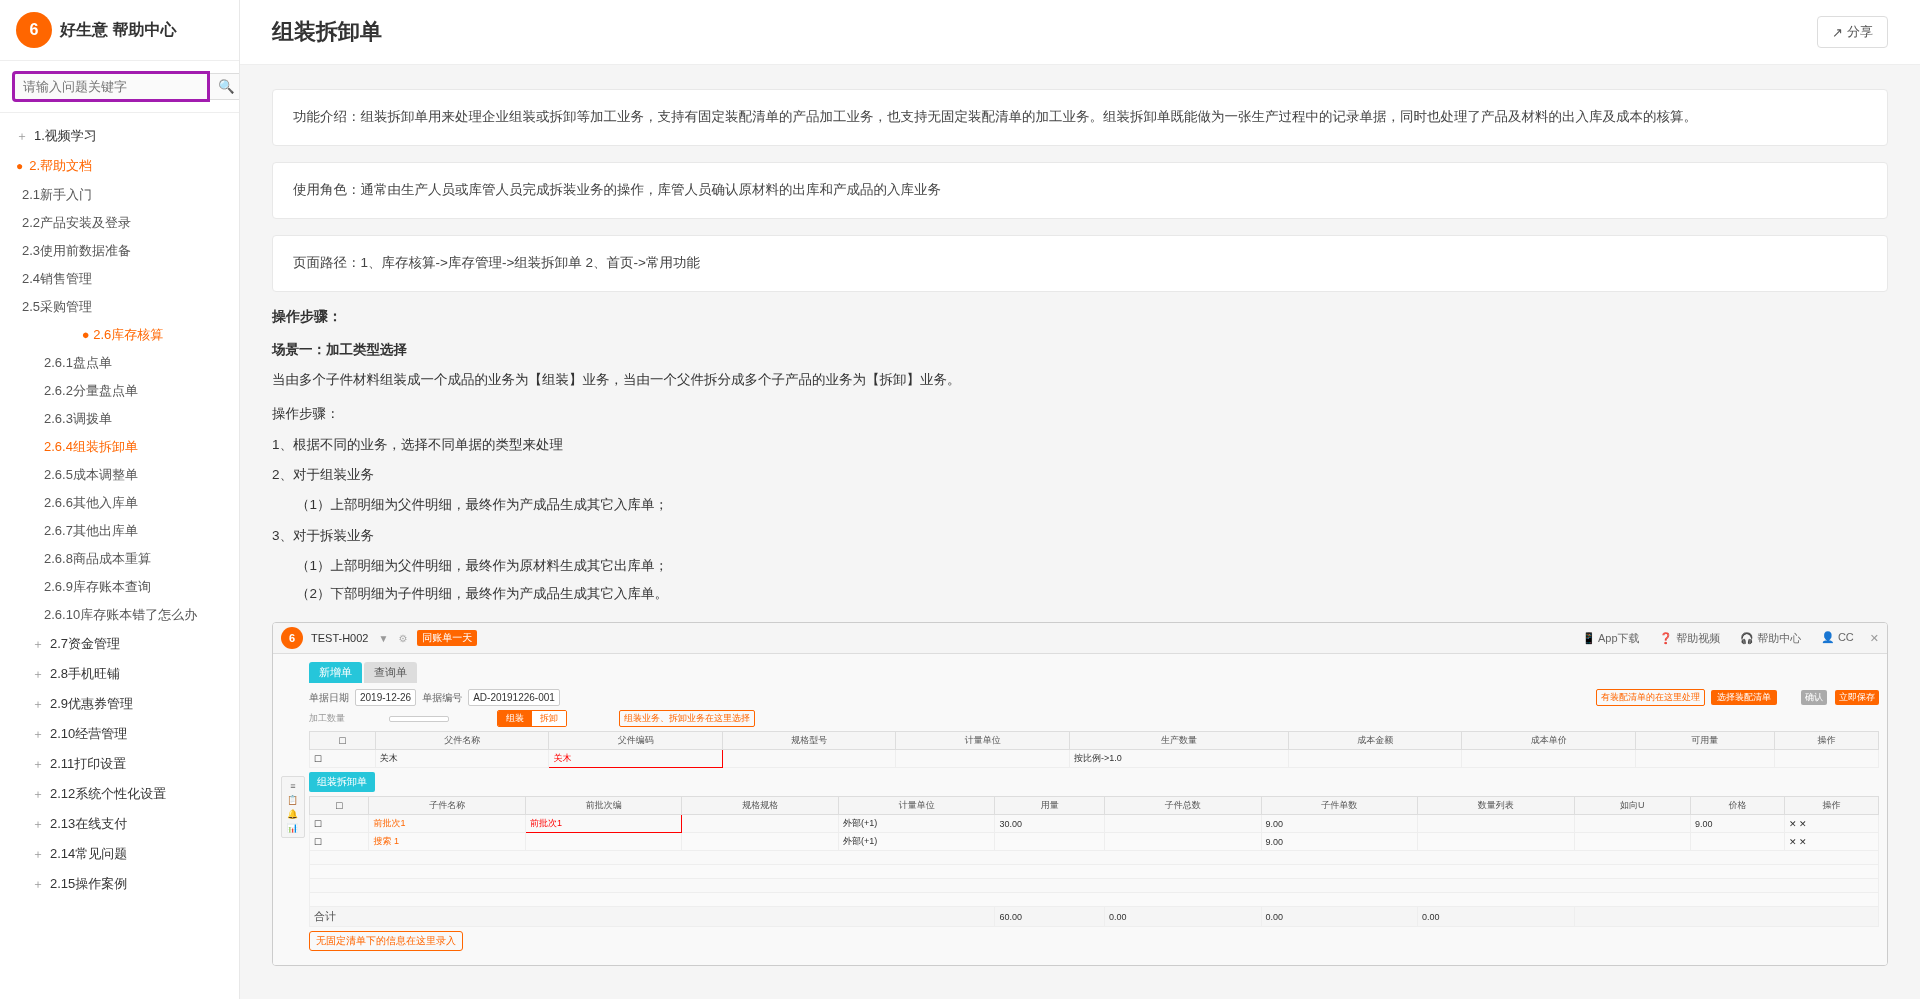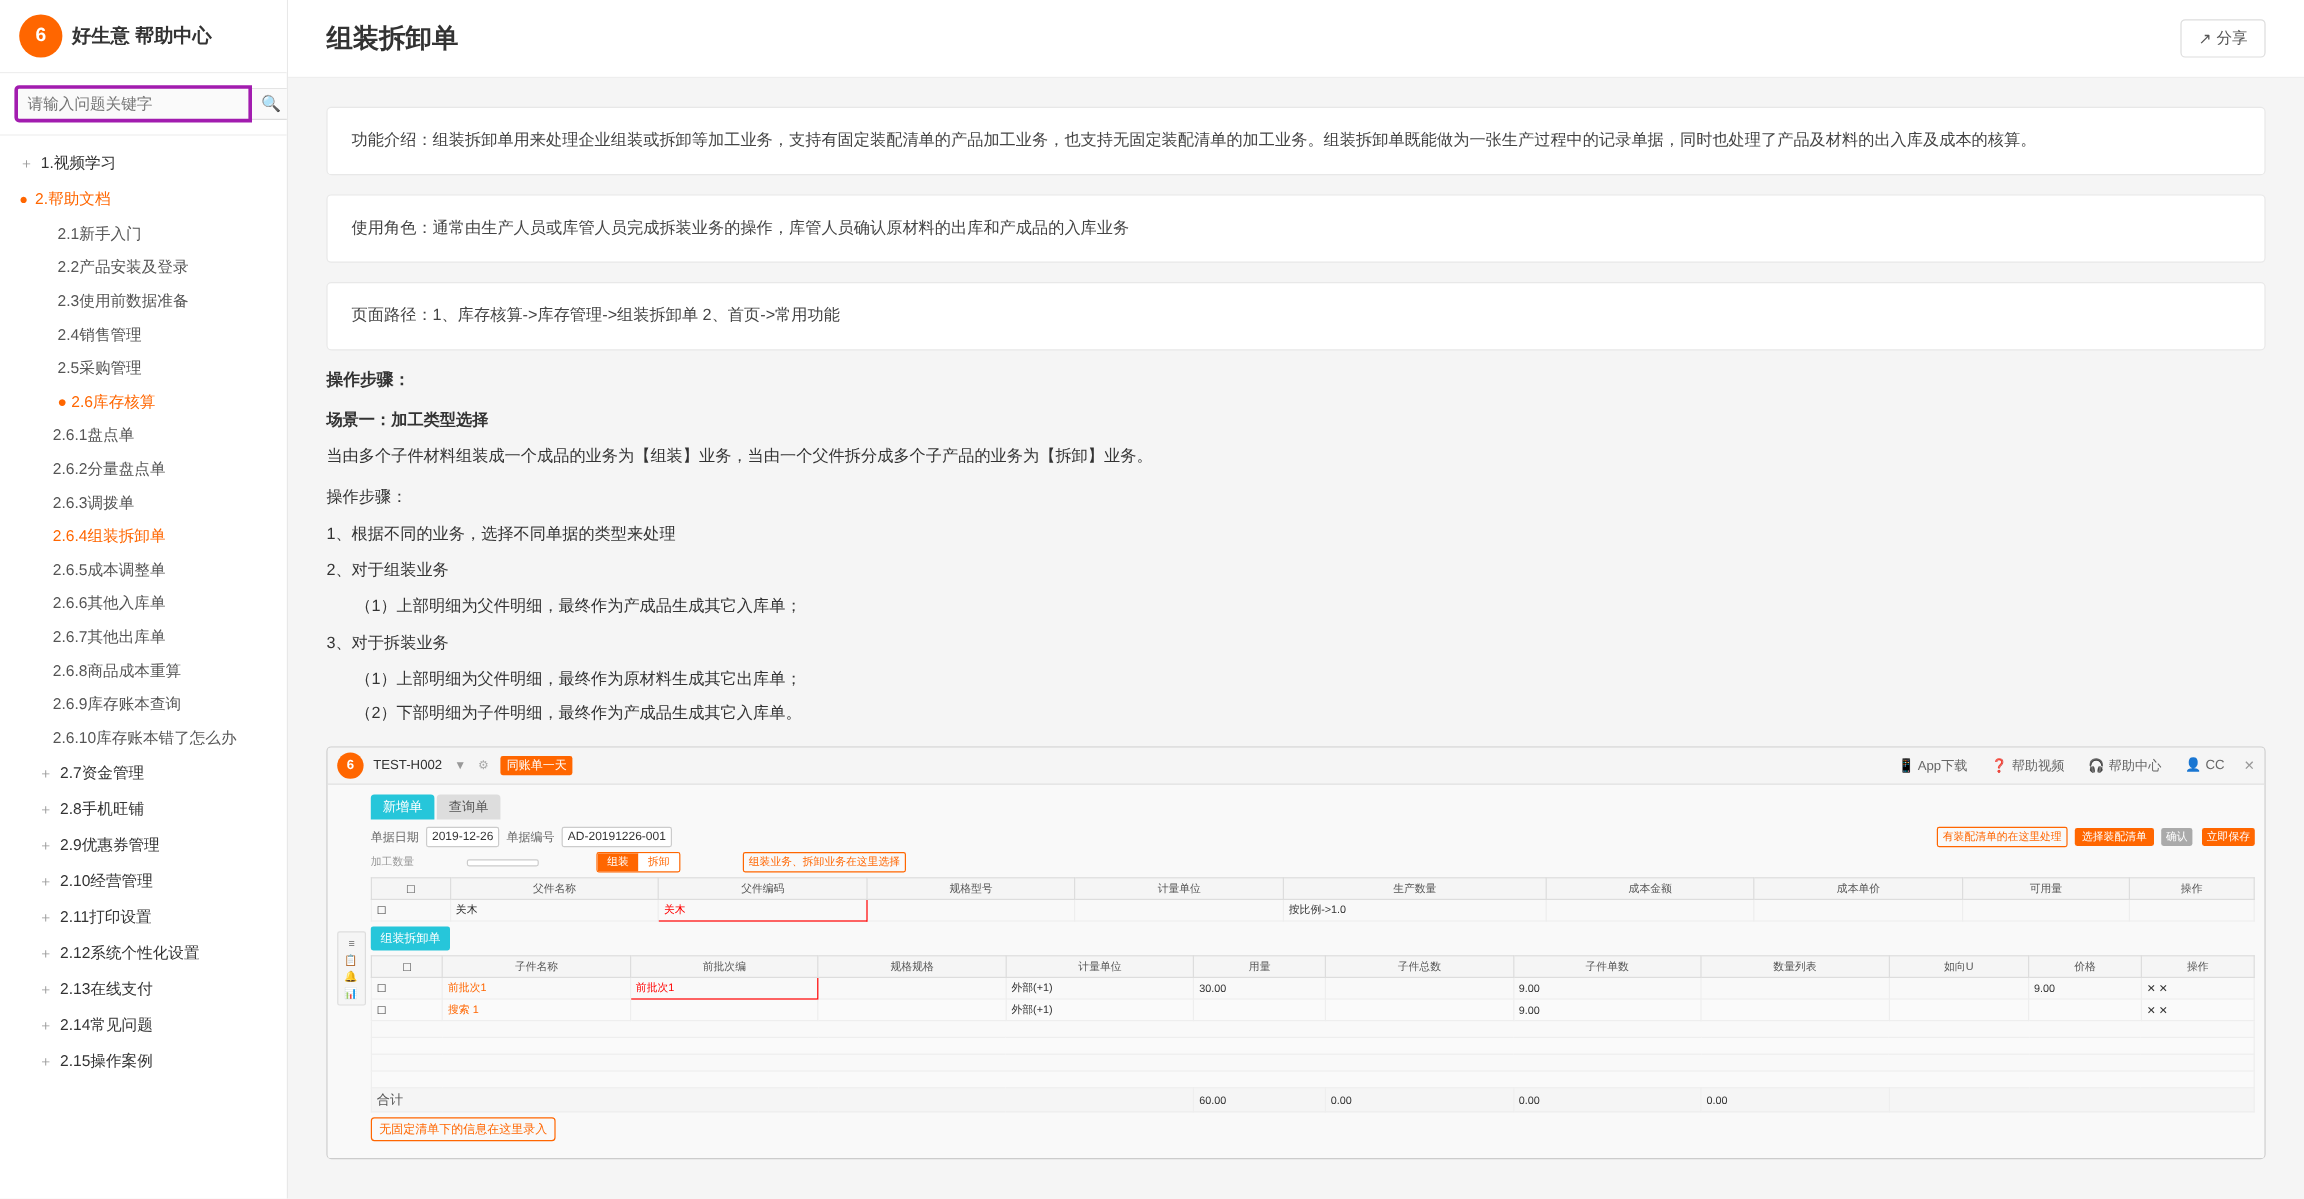--- a/index.html
+++ b/index.html
@@ -52,21 +52,21 @@
       padding: 6px 16px;
       font-size: 13px;
       color: #333;
       cursor: pointer;
       display: flex; align-items: center; gap: 6px;
     }
     .nav-section.active { color: #f60; }
     .nav-section .icon { font-size: 12px; color: #999; }
     .nav-section .icon.orange { color: #f60; }
     .nav-subsection {
-      padding: 5px 16px 5px 48px;
+      padding: 5px 16px 5px 22px;
       font-size: 13px;
       color: #555;
       cursor: pointer;
     }
     .nav-subsection.active { color: #f60; font-weight: 500; }
     .nav-item {
       padding: 5px 16px 5px 44px;
       font-size: 13px;
       color: #555;
       cursor: pointer;
@@ -178,21 +178,21 @@
 
     <div class="nav-section active">
       <span class="icon orange">●</span>
       <span>2.帮助文档</span>
     </div>
     <div class="nav-subsection">2.1新手入门</div>
     <div class="nav-subsection">2.2产品安装及登录</div>
     <div class="nav-subsection">2.3使用前数据准备</div>
     <div class="nav-subsection">2.4销售管理</div>
     <div class="nav-subsection">2.5采购管理</div>
-    <div class="nav-subsection active" style="color:#f60;">
+    <div class="nav-subsection active" style="color:#f60;text-align:center;">
       <span>● </span>2.6库存核算
     </div>
     <div class="nav-item">2.6.1盘点单</div>
     <div class="nav-item">2.6.2分量盘点单</div>
     <div class="nav-item">2.6.3调拨单</div>
     <div class="nav-item active" style="color:#f60; font-weight:500;">2.6.4组装拆卸单</div>
     <div class="nav-item">2.6.5成本调整单</div>
     <div class="nav-item">2.6.6其他入库单</div>
     <div class="nav-item">2.6.7其他出库单</div>
     <div class="nav-item">2.6.8商品成本重算</div>
@@ -317,21 +317,21 @@
               </div>
 
               
               <div class="ss-row">
                 <span class="ss-label">单据日期</span>
                 <span class="ss-input">2019-12-26</span>
                 <span class="ss-label">单据编号</span>
                 <span class="ss-input">AD-20191226-001</span>
                 <span style="font-size:9px;color:#f60; border:1px solid #f60; padding:1px 4px; border-radius:2px; margin-left:auto;">有装配清单的在这里处理</span>
                 <span style="background:#f60;color:#fff;font-size:9px;padding:1px 6px;border-radius:2px;">选择装配清单</span>
-                <span style="font-size:9px; background:#aaa; color:#fff; padding:1px 4px; border-radius:2px; margin-left:0;">确认</span>
+                <span style="font-size:9px; background:#aaa; color:#fff; padding:1px 4px; border-radius:2px; margin-left:18px;">确认</span>
                 <span style="font-size:9px; background:#f60; color:#fff; padding:1px 4px; border-radius:2px; margin-left:2px;">立即保存</span>
               </div>
 
               
               <div class="ss-row" style="margin-bottom:4px;gap:40px;">
                 <span style="font-size:9px; color:#999; margin-right:4px;">加工数量</span>
                 <span class="ss-input" style="width:30px;"></span>
                 <div style="display:flex; gap:0; margin-left:8px; border:1px solid #f60; border-radius:2px; overflow:hidden;">
                   <span style="background:#f60;color:#fff;font-size:9px;padding:1px 8px;">组装</span>
                   <span style="background:#fff;color:#f60;font-size:9px;padding:1px 8px;">拆卸</span>

